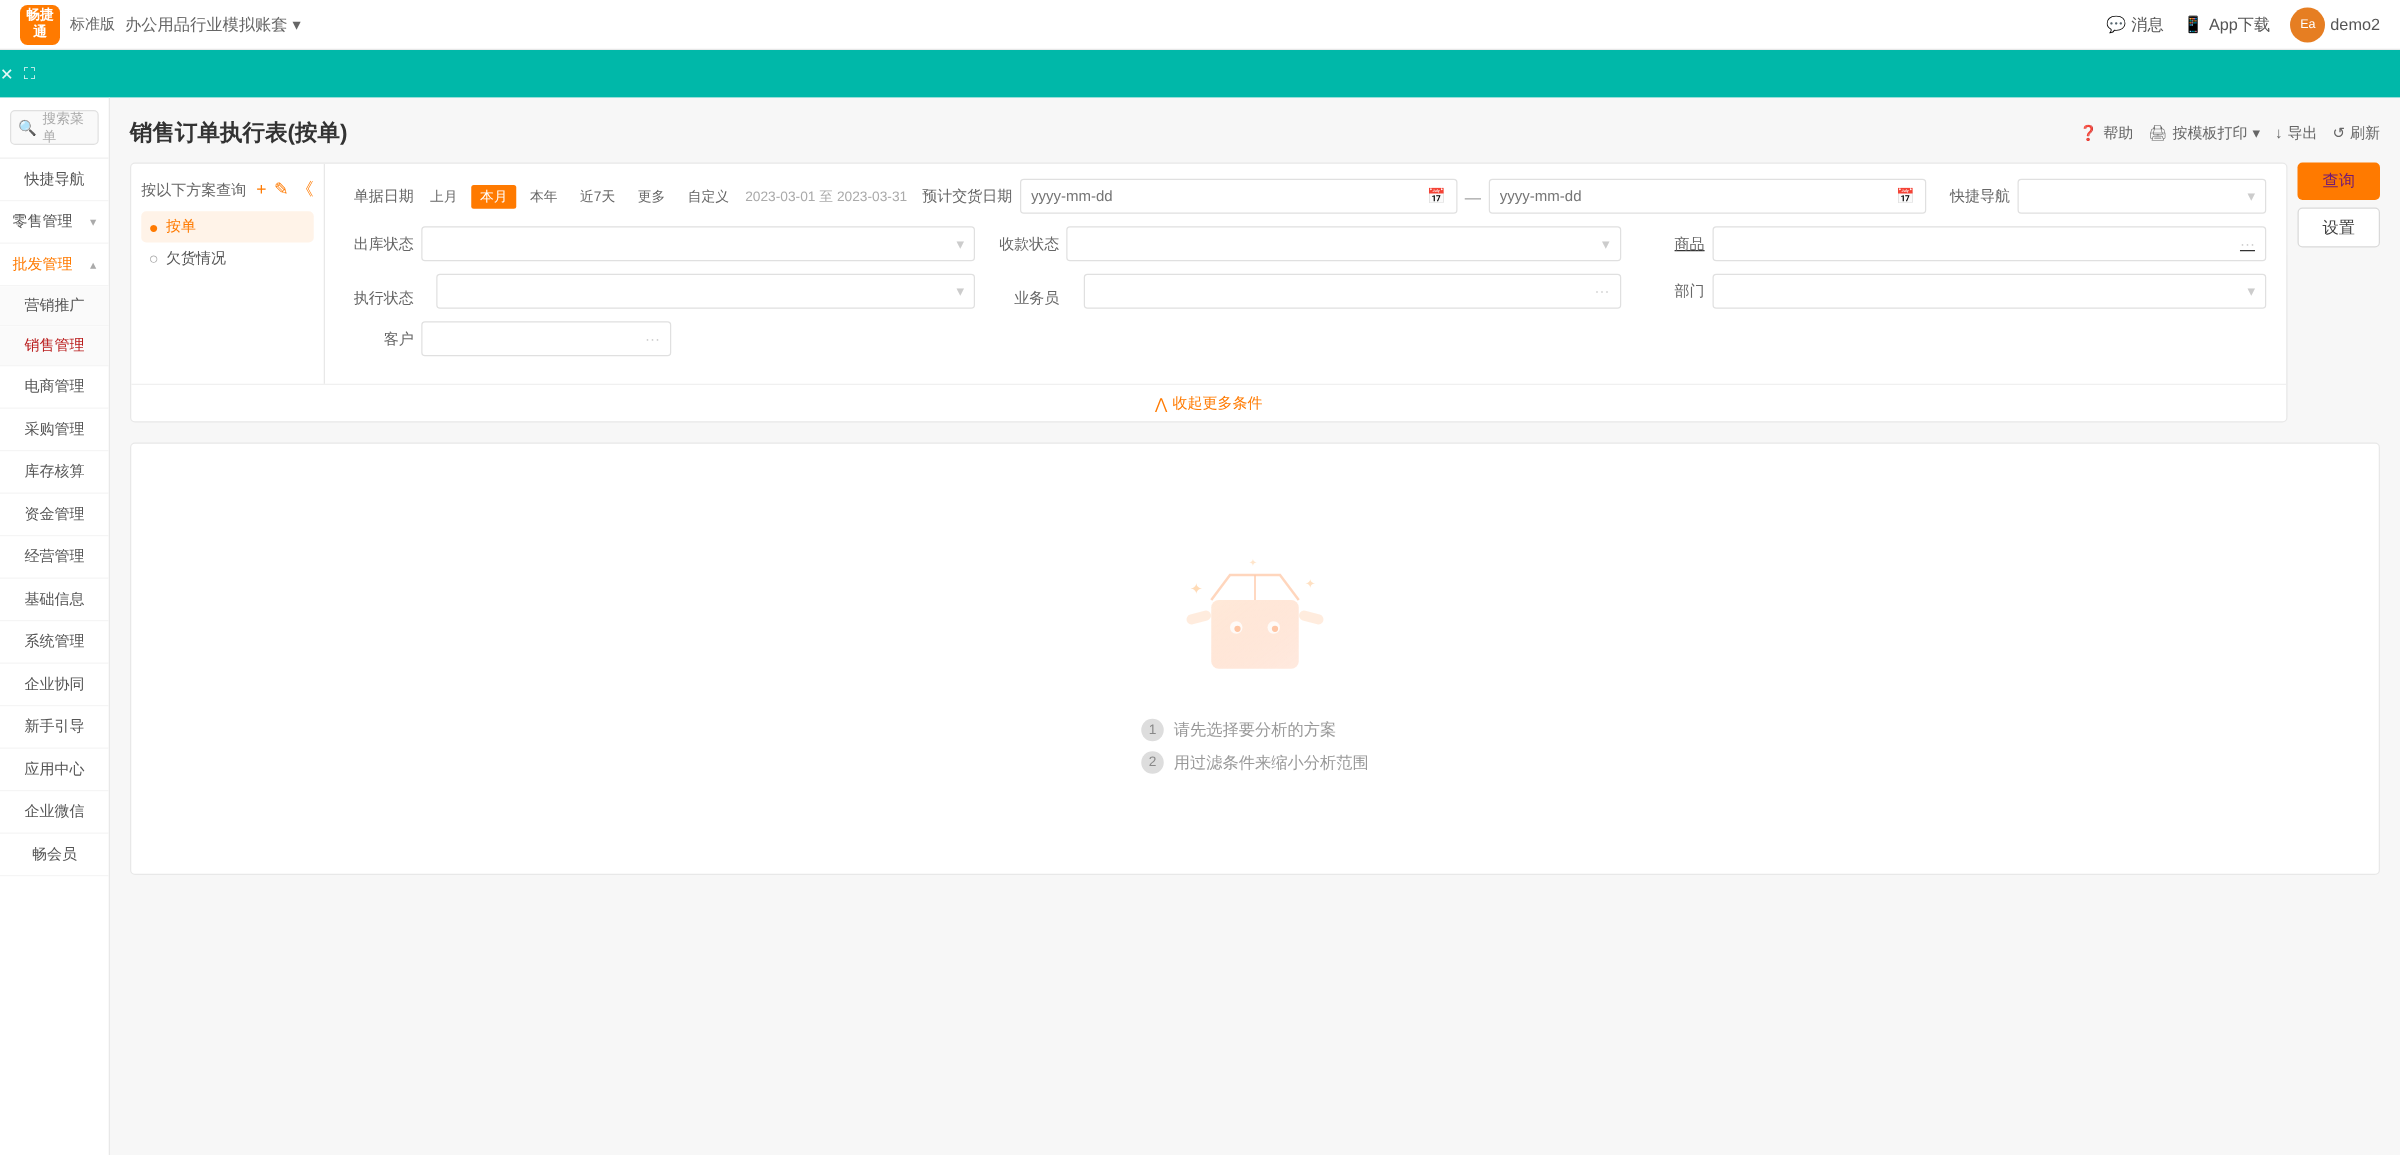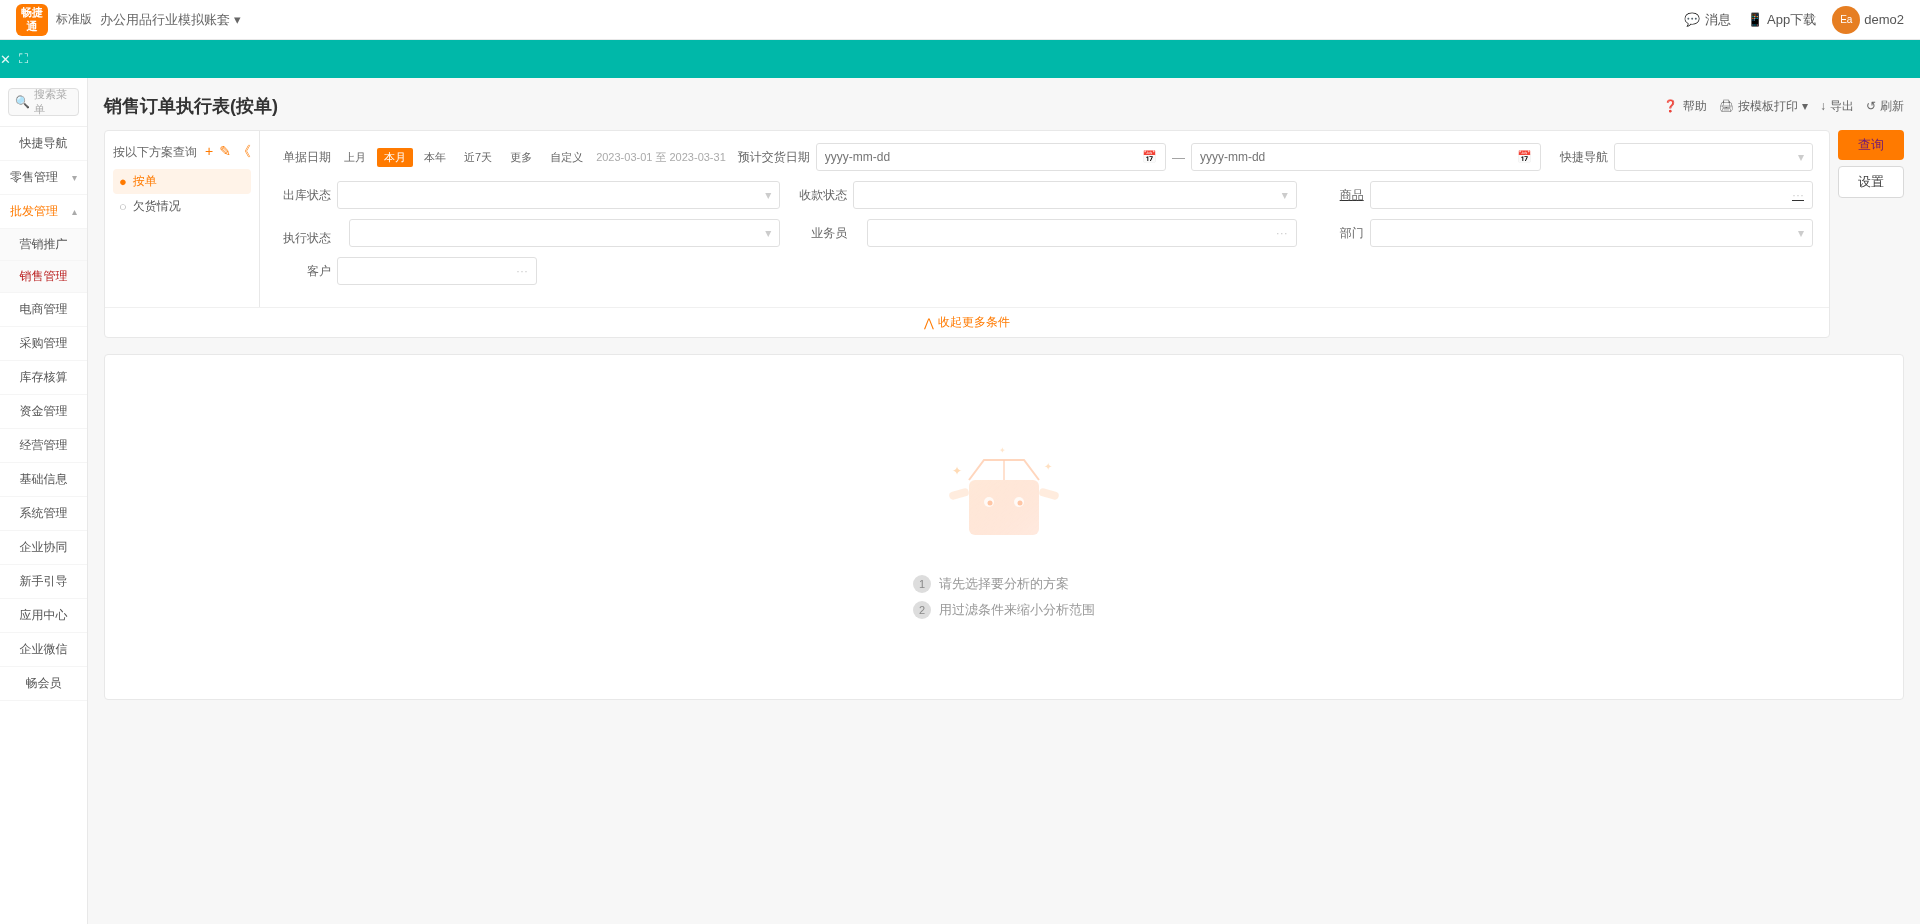--- a/index.html
+++ b/index.html
@@ -502,21 +502,21 @@
 
             <div style="display:flex; align-items:center; gap:12px; margin-bottom:10px;">
               <div style="display:flex;align-items:flex-end;gap:18px;flex:1;">
                 <span class="filter-item-label">执行状态</span>
                 <div class="filter-item-control" style="flex:1;">
                   <span style="color:#bbb;font-size:12px;"></span>
                   <span class="ctrl-icon">▾</span>
                 </div>
               </div>
 
-              <div style="display:flex;align-items:center;gap:20px;flex:1;">
+              <div style="display:flex;align-items:flex-end;gap:20px;flex:1;">
                 <span class="filter-item-label">业务员</span>
                 <div class="filter-item-control" style="flex:1;">
                   <span style="color:#bbb;font-size:12px;"></span>
                   <span class="ctrl-icon">···</span>
                 </div>
               </div>
 
               <div style="display:flex;align-items:center;gap:6px;flex:1;">
                 <span class="filter-item-label">部门</span>
                 <div class="filter-item-control" style="flex:1;">

